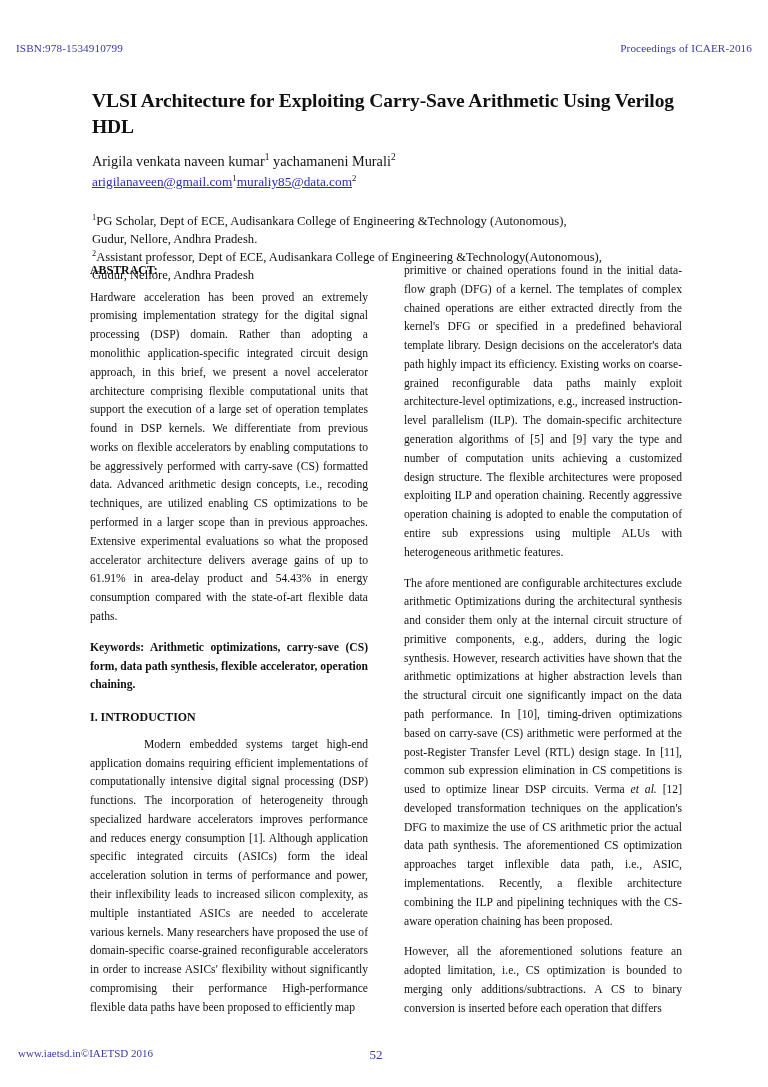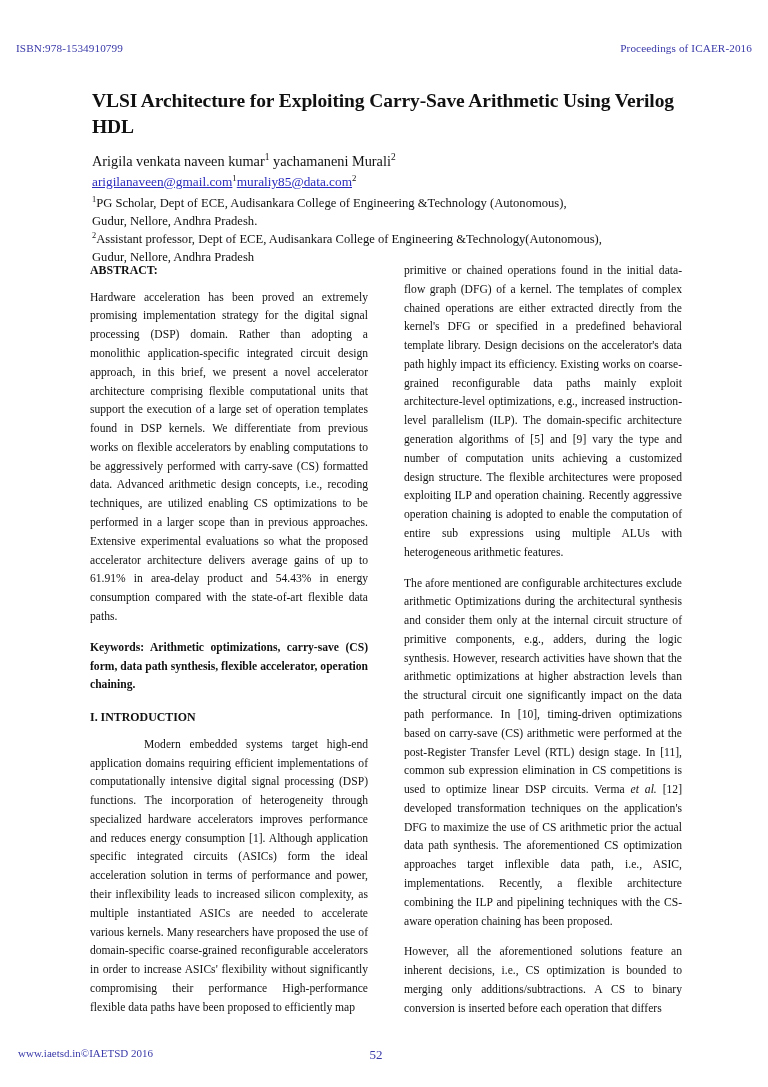--- a/index.html
+++ b/index.html
@@ -65,21 +65,21 @@
   .emails {
     margin-top: 2px;
     font-size: 13.3px;
     line-height: 1.3;
   }
   .emails a {
     color: #2b2bbd;
     text-decoration: underline;
   }
   .affiliations {
-    margin-top: 5px;
+    margin-top: 23px;
     font-size: 12.6px;
     line-height: 1.42;
   }
   .affiliations div { white-space: nowrap; }
 
   
   .columns {
     position: absolute;
     top: 262px;
     left: 90px;
@@ -172,21 +172,21 @@
       <h2 class="sec-head">ABSTRACT:</h2>
       <p>Hardware acceleration has been proved an extremely promising implementation strategy for the digital signal processing (DSP) domain. Rather than adopting a monolithic application-specific integrated circuit design approach, in this brief, we present a novel accelerator architecture comprising flexible computational units that support the execution of a large set of operation templates found in DSP kernels. We differentiate from previous works on flexible accelerators by enabling computations to be aggressively performed with carry-save (CS) formatted data. Advanced arithmetic design concepts, i.e., recoding techniques, are utilized enabling CS optimizations to be performed in a larger scope than in previous approaches. Extensive experimental evaluations so what the proposed accelerator architecture delivers average gains of up to 61.91% in area-delay product and 54.43% in energy consumption compared with the state-of-art flexible data paths.</p>
       <p class="keywords">Keywords: Arithmetic optimizations, carry-save (CS) form, data path synthesis, flexible accelerator, operation chaining.</p>
       <h2 class="sec-head gap-top">I. INTRODUCTION</h2>
       <p class="indent-first last">Modern embedded systems target high-end application domains requiring efficient implementations of computationally intensive digital signal processing (DSP) functions. The incorporation of heterogeneity through specialized hardware accelerators improves performance and reduces energy consumption [1]. Although application specific integrated circuits (ASICs) form the ideal acceleration solution in terms of performance and power, their inflexibility leads to increased silicon complexity, as multiple instantiated ASICs are needed to accelerate various kernels. Many researchers have proposed the use of domain-specific coarse-grained reconfigurable accelerators in order to increase ASICs' flexibility without significantly compromising their performance High-performance flexible data paths have been proposed to efficiently map</p>
     </div>
 
     <div class="col">
       <p>primitive or chained operations found in the initial data-flow graph (DFG) of a kernel. The templates of complex chained operations are either extracted directly from the kernel's DFG or specified in a predefined behavioral template library. Design decisions on the accelerator's data path highly impact its efficiency. Existing works on coarse-grained reconfigurable data paths mainly exploit architecture-level optimizations, e.g., increased instruction-level parallelism (ILP). The domain-specific architecture generation algorithms of [5] and [9] vary the type and number of computation units achieving a customized design structure. The flexible architectures were proposed exploiting ILP and operation chaining. Recently aggressive operation chaining is adopted to enable the computation of entire sub expressions using multiple ALUs with heterogeneous arithmetic features.</p>
       <p><span>The afore mentioned are configurable architectures exclude arithmetic Optimizations during the architectural synthesis and consider them only at the internal circuit structure of primitive components, e.g., adders, during the logic synthesis. However, research activities have shown that the arithmetic optimizations at higher abstraction levels than the structural circuit one significantly impact on the data path performance. In [10], timing-driven optimizations based on carry-save (CS) arithmetic were performed at the post-Register Transfer Level (RTL) design stage. In [11], common sub expression elimination in CS competitions is used to optimize linear DSP circuits. Verma </span><span class="italic">et al.</span><span> [12] developed transformation techniques on the application's DFG to maximize the use of CS arithmetic prior the actual data path synthesis. The aforementioned CS optimization approaches target inflexible data path, i.e., ASIC, implementations. Recently, a flexible architecture combining the ILP and pipelining techniques with the CS-aware operation chaining has been proposed.</span></p>
-      <p class="last">However, all the aforementioned solutions feature an inherent decisions, i.e., CS optimization is bounded to merging only additions/subtractions. A CS to binary conversion is inserted before each operation that differs</p>
+      <p class="last">However, all the aforementioned solutions feature an adopted limitation, i.e., CS optimization is bounded to merging only additions/subtractions. A CS to binary conversion is inserted before each operation that differs</p>
     </div>
 
   </div>
 
   <div class="footer">
     <span class="left">www.iaetsd.in</span>
     <span class="center">52</span>
     <span class="right">©IAETSD 2016</span>
   </div>
 

